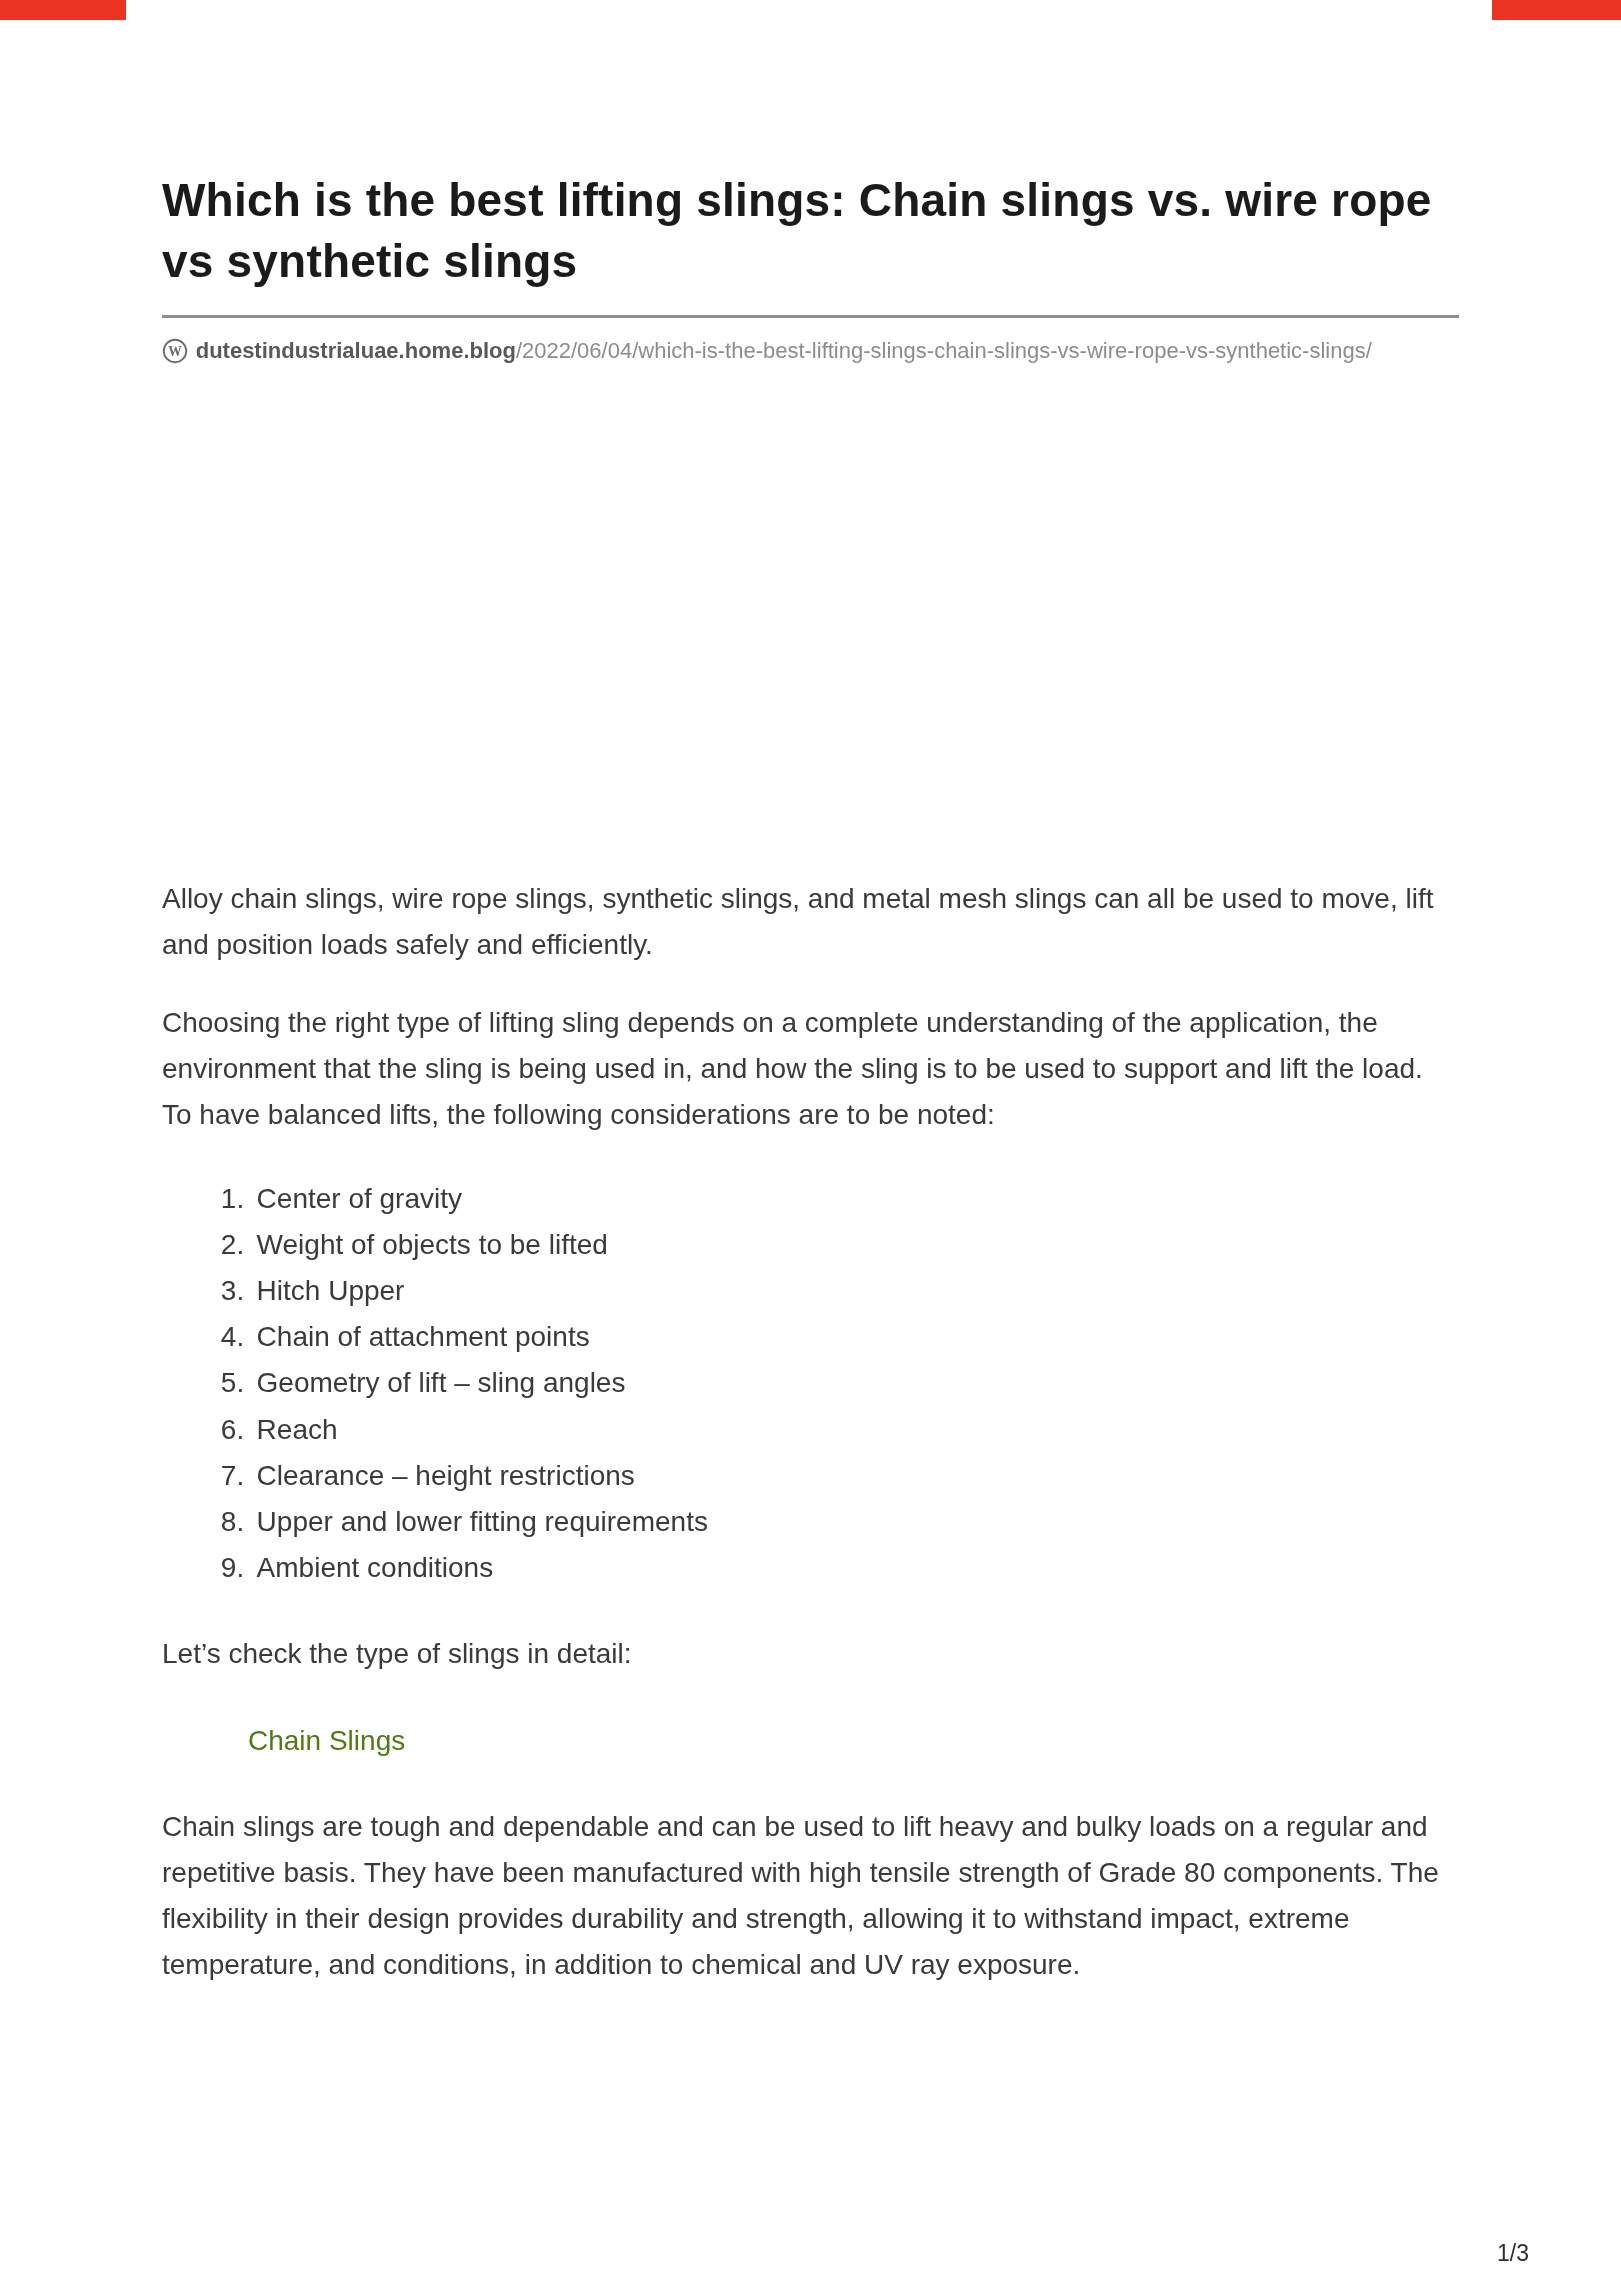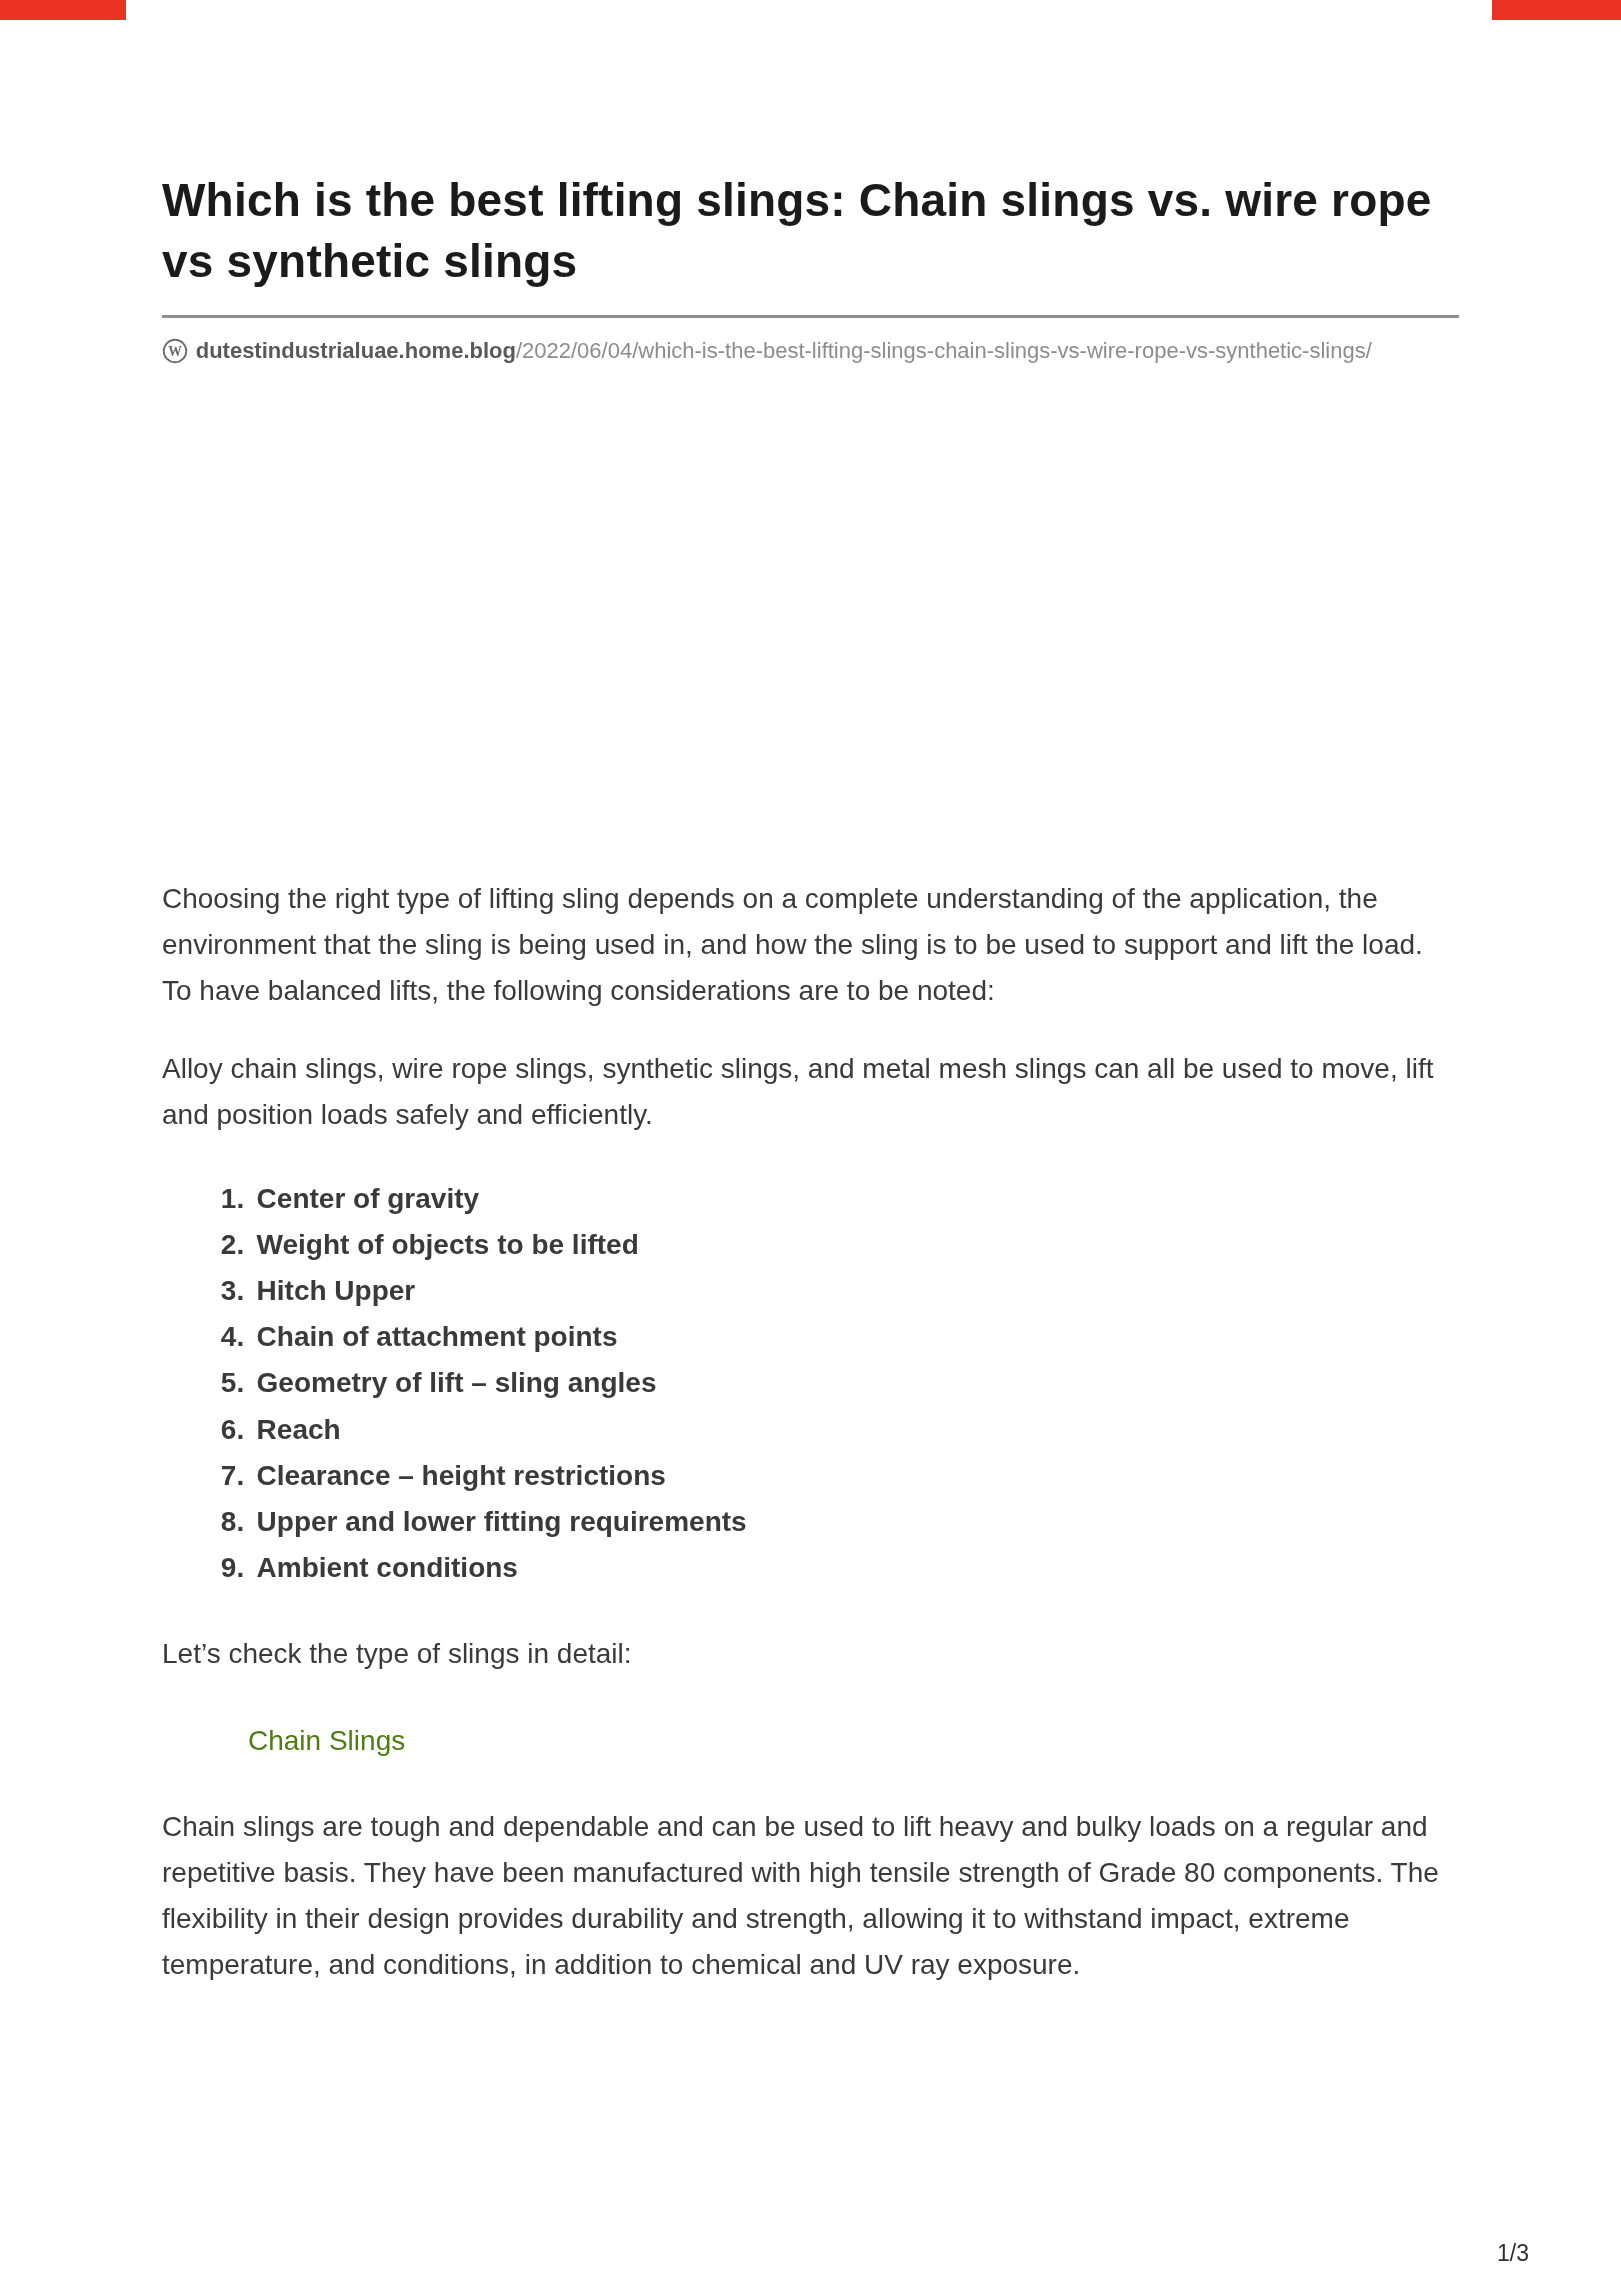--- a/index.html
+++ b/index.html
@@ -73,21 +73,20 @@
   }
   ol.considerations {
     margin: 37px 0 40px 0;
     padding-left: 90px;
     font-size: 28px;
     line-height: 1.65;
     color: #3a3a3a;
   }
   ol.considerations li {
     padding-left: 4.6px;
-    font-weight: bold;
   }
   p.subheading {
     font-size: 28px;
     line-height: 1.65;
     color: #4d7c0f;
     margin: 40px 0 40px 86px;
   }
   .page-number {
     position: absolute;
     right: 92px;
@@ -111,23 +110,23 @@
 
     <hr class="divider">
 
     <p class="meta"><span class="wp-icon"><svg viewBox="0 0 24 24" width="26" height="26" aria-hidden="true" style="font-size:29px">
             <circle cx="12" cy="12" r="10.4" fill="none" stroke="#6b6b6b" stroke-width="1.7"></circle>
             <text x="12" y="16.6" text-anchor="middle" font-size="12.5" font-weight="bold" fill="#6b6b6b" font-family="'Liberation Serif', serif">W</text>
           </svg></span><span class="domain">dutestindustrialuae.home.blog</span><span class="path">/2022/06/04/which-is-the-best-lifting-slings-chain-slings-vs-wire-rope-vs-synthetic-slings/</span></p>
 
     <div class="image-gap"></div>
 
+    <p class="body-para">Alloy chain slings, wire rope slings, synthetic slings, and metal mesh slings can all be used to move, lift and position loads safely and efficiently.</p>
+
     <p class="body-para">Choosing the right type of lifting sling depends on a complete understanding of the application, the environment that the sling is being used in, and how the sling is to be used to support and lift the load. To have balanced lifts, the following considerations are to be noted:</p>
-
-    <p class="body-para">Alloy chain slings, wire rope slings, synthetic slings, and metal mesh slings can all be used to move, lift and position loads safely and efficiently.</p>
 
     <ol class="considerations">
       <li>Center of gravity</li>
       <li>Weight of objects to be lifted</li>
       <li>Hitch Upper</li>
       <li>Chain of attachment points</li>
       <li>Geometry of lift – sling angles</li>
       <li>Reach</li>
       <li>Clearance – height restrictions</li>
       <li>Upper and lower fitting requirements</li>

